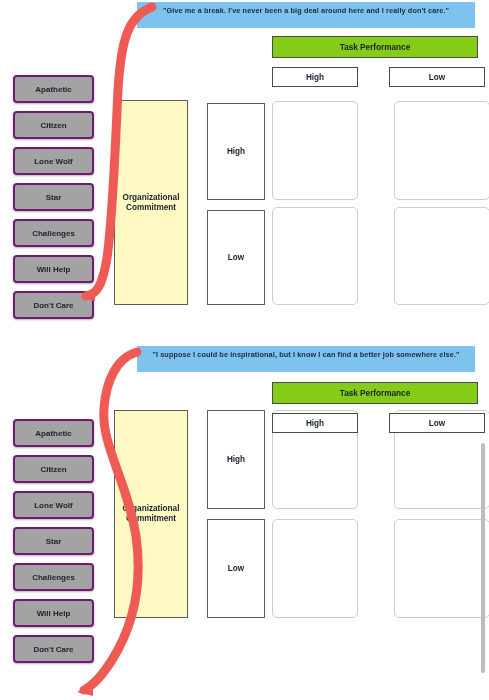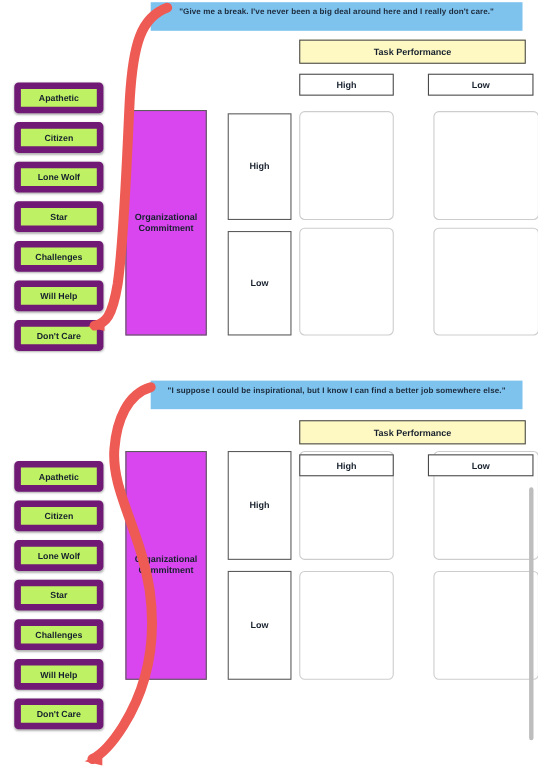--- a/index.html
+++ b/index.html
@@ -43,42 +43,42 @@
   
   .term-list {
     position: absolute;
     left: 13px;
     width: 81px;
   }
   .term-btn {
     position: relative;
     height: 28px;
     margin-bottom: 8px;
-    background: #bef264;
-    border: 6px solid #701a75;
+    background: #a3a3a3;
+    border: 2px solid #701a75;
     border-radius: 4px;
     box-shadow: 0 1px 2px rgba(0,0,0,0.30);
     display: flex;
     align-items: center;
     justify-content: center;
     font-size: 8px;
     font-weight: 600;
     color: #17212e;
     box-sizing: border-box;
     cursor: pointer;
     user-select: none;
   }
 
   
   .matrix { position: absolute; }
 
   .oc-label-box {
     position: absolute;
     border: 1px solid #5c5c5c;
-    background: #d946ef;
+    background: #fef9c3;
     display: flex;
     align-items: center;
     justify-content: center;
     box-sizing: border-box;
   }
   .oc-label-box .txt {
     font-size: 8.2px;
     font-weight: 700;
     color: #17212e;
     text-align: center;
@@ -94,21 +94,21 @@
     justify-content: center;
     font-size: 8.2px;
     font-weight: 700;
     color: #17212e;
     box-sizing: border-box;
   }
 
   .col-span-head {
     position: absolute;
     border: 1px solid #4a4a4a;
-    background: #fef9c3;
+    background: #84cc16;
     display: flex;
     align-items: center;
     justify-content: center;
     font-size: 8.2px;
     font-weight: 700;
     color: #17212e;
     box-sizing: border-box;
   }
 
   .col-head {

